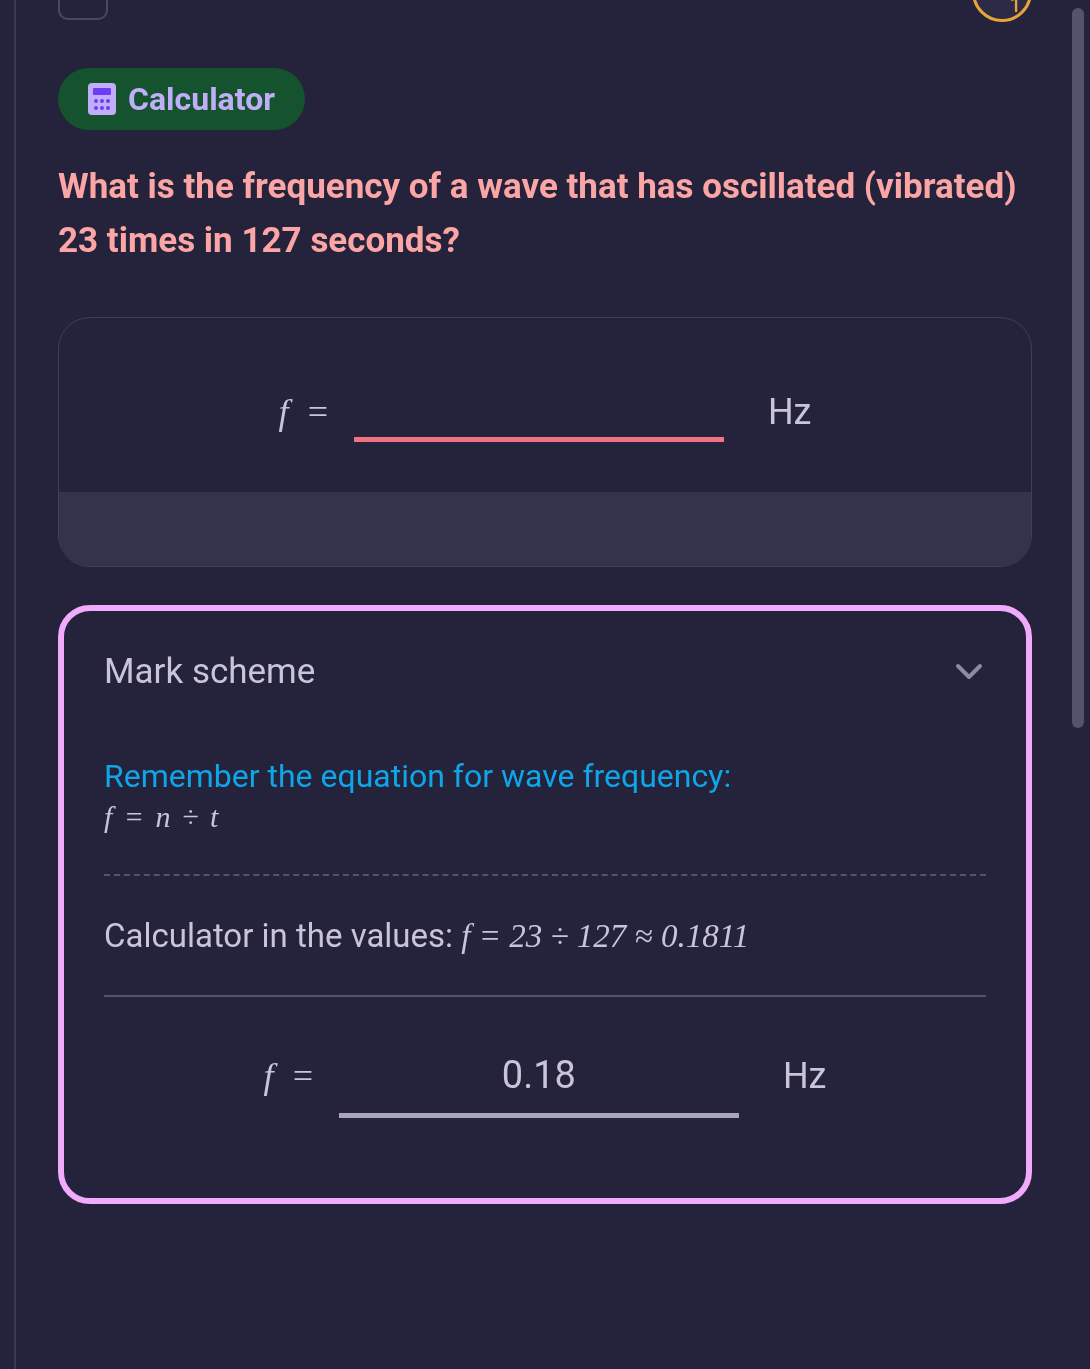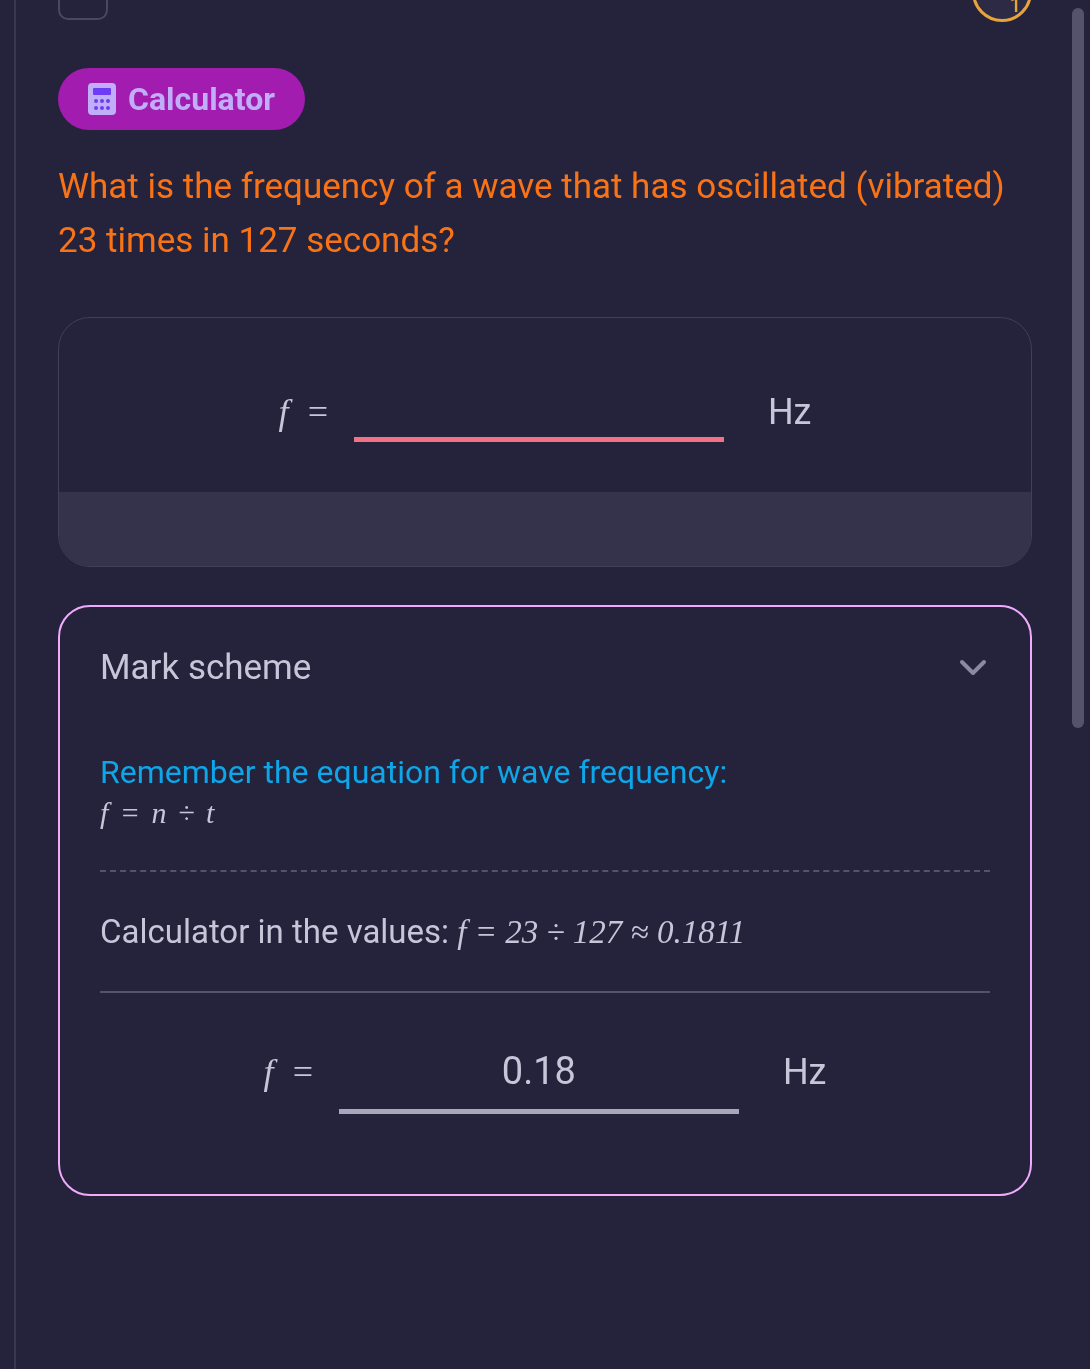--- a/index.html
+++ b/index.html
@@ -39,38 +39,38 @@
     justify-content: flex-end;
     padding: 2px 8px;
     color: #e6a43a;
     font-size: 20px;
     font-weight: 500;
   }
   .calc-pill {
     display: inline-flex;
     align-items: center;
     gap: 12px;
-    background: #a21caf;
+    background: #14532d;
     color: #c1aef9;
     font-size: 32px;
     font-weight: 700;
     padding: 12px 30px;
     border-radius: 40px;
   }
   .calc-icon {
     display: inline-flex;
     align-items: center;
     justify-content: center;
   }
   .question-text {
     font-size: 35px;
     line-height: 1.55;
-    color: #f97316;
+    color: #fca5a5;
     margin-top: 30px;
-    font-weight: 400;
+    font-weight: 700;
   }
   .answer-card {
     margin-top: 48px;
     border: 1px solid #413e56;
     border-radius: 32px;
     overflow: hidden;
   }
   .answer-top {
     padding: 70px 40px 50px 40px;
     display: flex;
@@ -106,21 +106,21 @@
     font-size: 36px;
     color: #c8c5d9;
     margin-left: 24px;
   }
   .answer-bottom {
     height: 74px;
     background: #35324c;
   }
   .scheme-card {
     margin-top: 38px;
-    border: 2px solid #f0abfc;
+    border: 6px solid #f0abfc;
     border-radius: 32px;
     padding: 40px;
     padding-bottom: 80px;
   }
   .scheme-header {
     display: flex;
     justify-content: space-between;
     align-items: center;
     cursor: pointer;
   }

